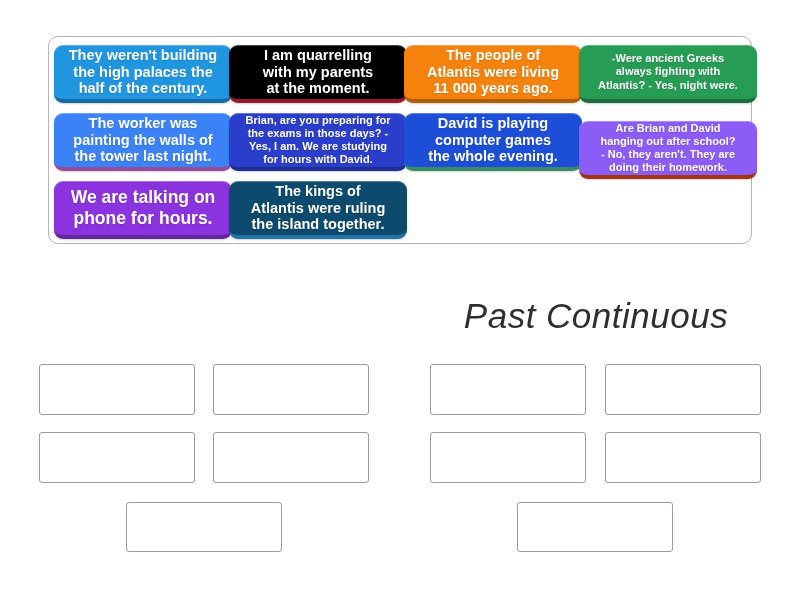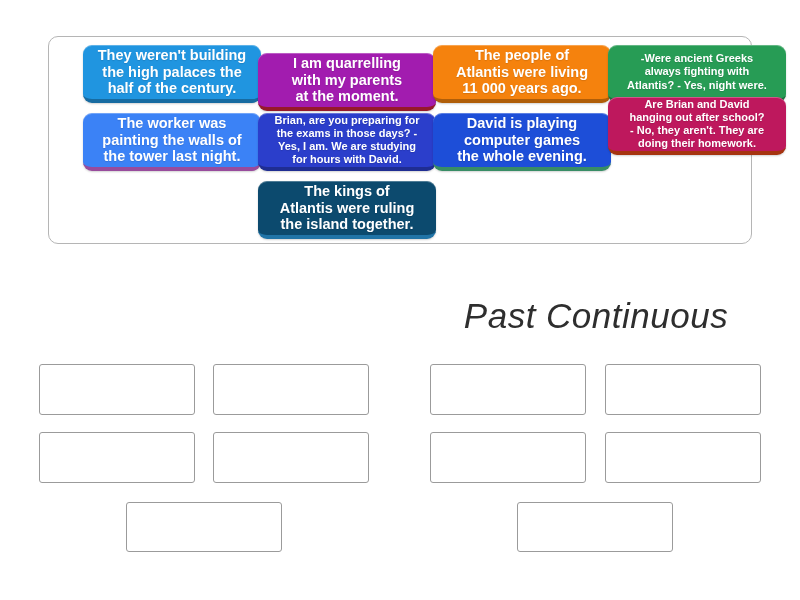--- a/index.html
+++ b/index.html
@@ -15,21 +15,20 @@
   }
   .card{
     position:absolute;width:178px;height:58px;box-sizing:border-box;
     border-radius:9px;color:#ffffff;font-weight:bold;text-align:center;
     display:flex;align-items:center;justify-content:center;
     white-space:pre-line;line-height:1.16;padding:2px 5px;
     border-bottom:4px solid rgba(0,0,0,.25);
     box-shadow:inset 0 1px 0 rgba(255,255,255,.28), 0 1px 2px rgba(0,0,0,.18);
     cursor:grab;user-select:none;
     text-shadow:0 1px 1px rgba(0,0,0,.12);
-    margin-left:29px;
   }
   .card--md{font-size:14.5px;}
   .card--lg{font-size:17.5px;line-height:1.2;}
   .card--sm{font-size:11px;line-height:1.2;}
   
   .group{position:absolute;top:296px;height:270px;}
   .group--left{left:0;width:410px;}
   .group--right{left:400px;width:392px;font-style:italic;}
   .group-heading{
     position:absolute;top:0;left:0;width:100%;text-align:center;
@@ -40,45 +39,47 @@
     background:#ffffff;border:1px solid #9b9b9b;border-radius:3px;
   }
 </style>
 </head>
 <body>
 
 <div class="tray">
   <div class="card card--md" style="left: 5px; top: 8px; background-color: rgb(32, 149, 224); border-bottom-color: rgb(23, 107, 161);">They weren't building
 the high palaces the
 half of the century.</div>
-  <div class="card card--md" style="left: 180px; top: 16px; background-color: #a21caf; border-bottom-color: rgb(150, 25, 42);">I am quarrelling
+  <div class="card card--md" style="left: 180px; top: 8px; background-color: #000000; border-bottom-color: rgb(150, 25, 42);">I am quarrelling
 with my parents
 at the moment.</div>
   <div class="card card--md" style="left: 355px; top: 8px; background-color: rgb(245, 130, 13); border-bottom-color: rgb(176, 94, 9);">The people of
 Atlantis were living
 11 000 years ago.</div>
   <div class="card card--sm" style="left: 530px; top: 8px; background-color: rgb(39, 156, 85); border-bottom-color: rgb(28, 112, 61);">-Were ancient Greeks
 always fighting with
 Atlantis? - Yes, night were.</div>
 
   <div class="card card--md" style="left: 5px; top: 76px; background-color: #3b82f6; border-bottom-color: rgb(152, 75, 156);">The worker was
 painting the walls of
 the tower last night.</div>
   <div class="card card--sm" style="left: 180px; top: 76px; background-color: rgb(43, 62, 203); border-bottom-color: rgb(31, 45, 146);">Brian, are you preparing for
 the exams in those days? -
 Yes, I am. We are studying
 for hours with David.</div>
   <div class="card card--md" style="left: 355px; top: 76px; background-color: #1d4ed8; border-bottom-color: rgb(56, 141, 101);">David is playing
 computer games
 the whole evening.</div>
-  <div class="card card--sm" style="left: 530px; top: 60px; background-color: #be185d; border-bottom-color: rgb(166, 52, 16);">Are Brian and David
+  <div class="card card--sm" style="left: 530px; top: 84px; background-color: #8b5cf6; border-bottom-color: rgb(166, 52, 16);">Are Brian and David
 hanging out after school?
 - No, they aren't. They are
 doing their homework.</div>
 
+  <div class="card card--lg" style="left: 5px; top: 144px; background-color: rgb(138, 51, 222); border-bottom-color: rgb(99, 37, 160);">We are talking on
+phone for hours.</div>
   <div class="card card--md" style="left: 180px; top: 144px; background-color: #0c4a6e; border-bottom-color: rgb(32, 116, 167);">The kings of
 Atlantis were ruling
 the island together.</div>
 </div>
 
 <div class="group group--left">
   <div class="slot" style="left:39px;top:68px"></div>
   <div class="slot" style="left:213px;top:68px"></div>
   <div class="slot" style="left:39px;top:136px"></div>
   <div class="slot" style="left:213px;top:136px"></div>

